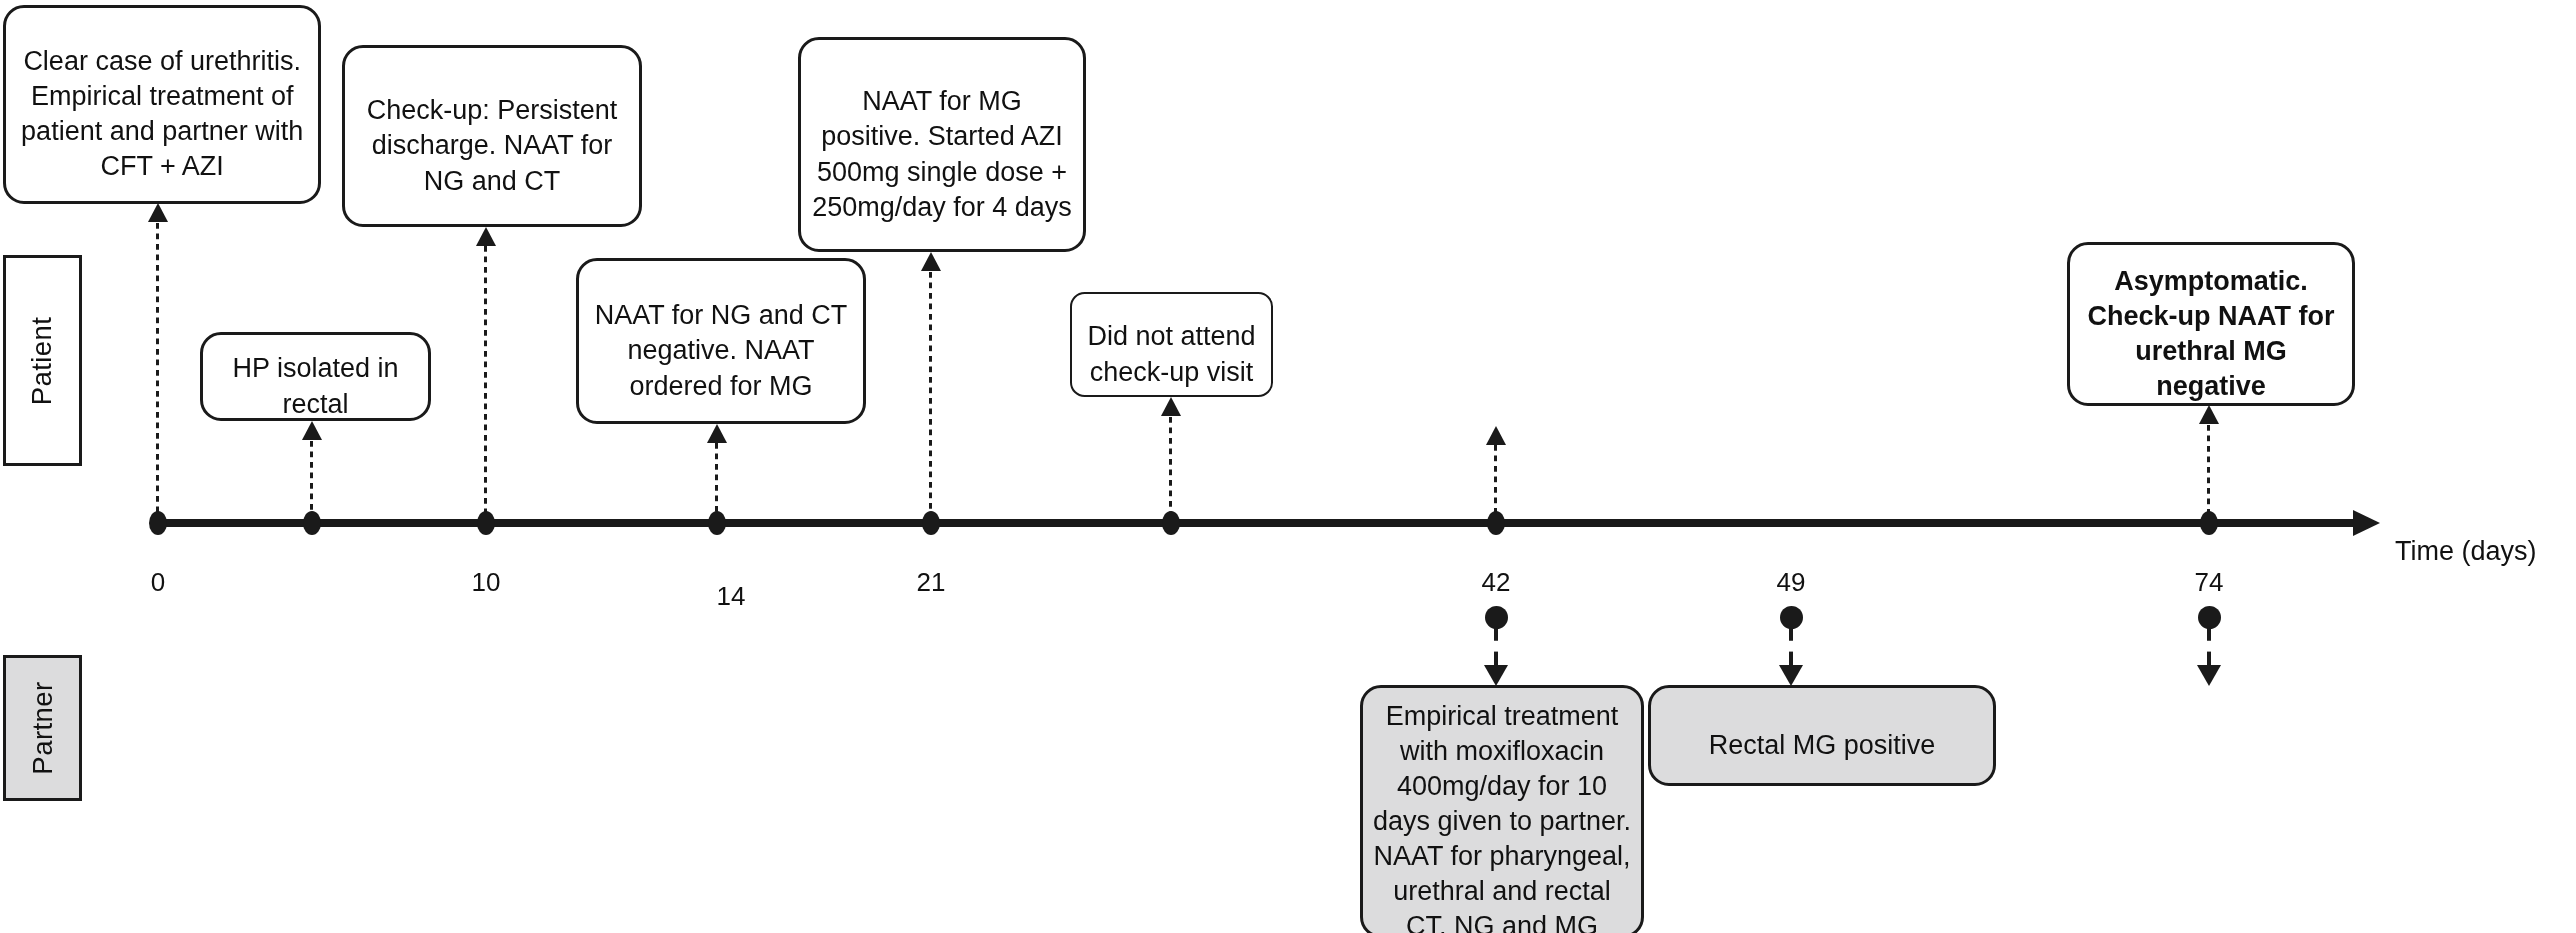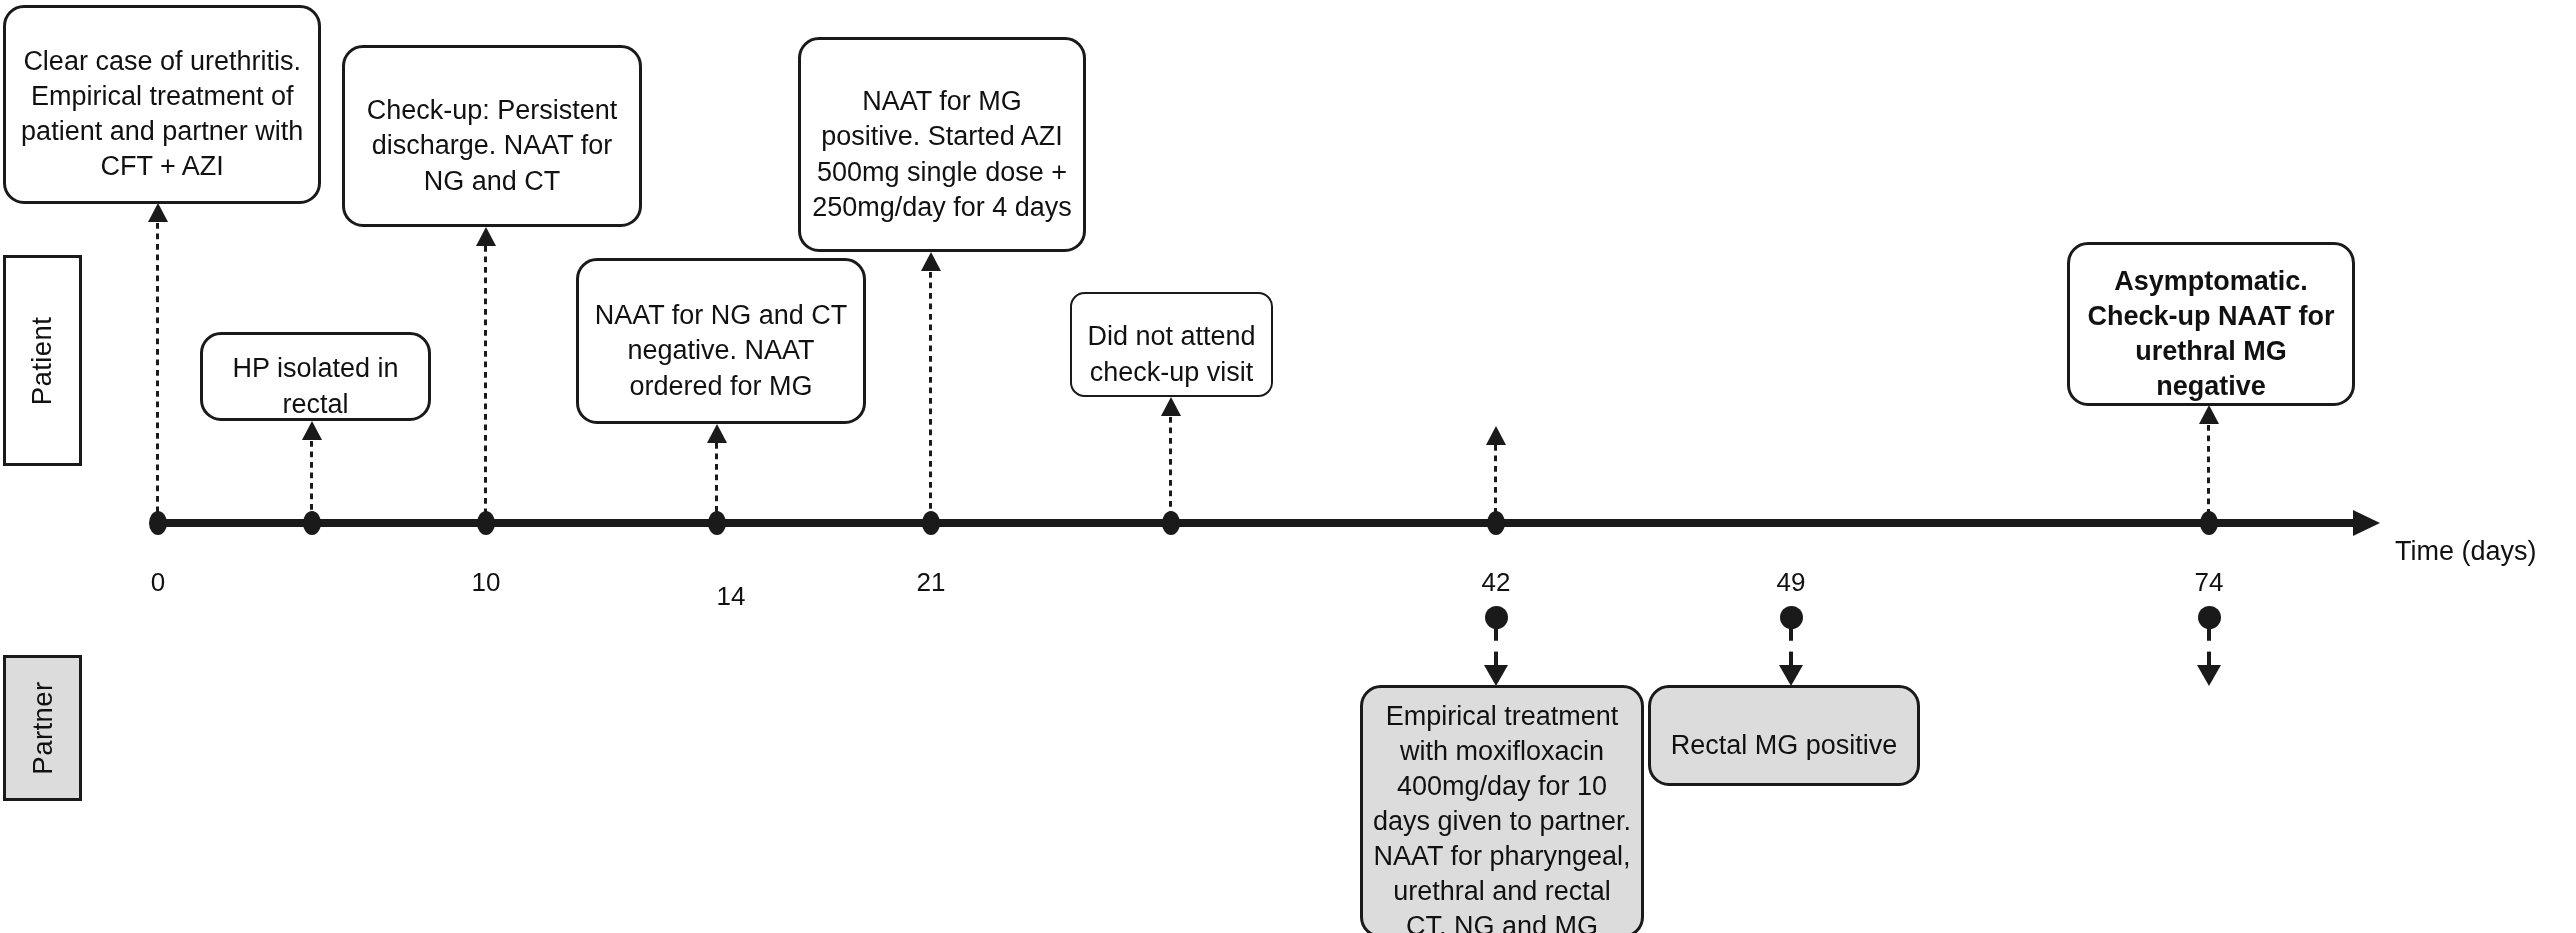--- a/index.html
+++ b/index.html
@@ -226,19 +226,19 @@
   <div class="arrow-down" style="left:1791px; top:665px;"></div>
 
   <div class="stem-dot" style="left:2209px; top:606px;"></div>
   <div class="conn dash" style="left:2209px; top:624px; height:42px;"></div>
   <div class="arrow-down" style="left:2209px; top:665px;"></div>
 
   <div class="ev gray" style="left:1360px; top:685px; width:284px; height:253px;">
     <span class="txt">Empirical treatment with moxifloxacin 400mg/day for 10 days given to partner. NAAT for pharyngeal, urethral and rectal CT, NG and MG</span>
   </div>
 
-  <div class="ev gray" style="left:1648px; top:685px; width:272px; height:101px;justify-content:flex-end;">
+  <div class="ev gray" style="left:1648px; top:685px; width:348px; height:101px;justify-content:flex-end;">
     <span class="txt">Rectal MG positive</span>
   </div>
 
 
 </div>
 
 
 </body></html>

